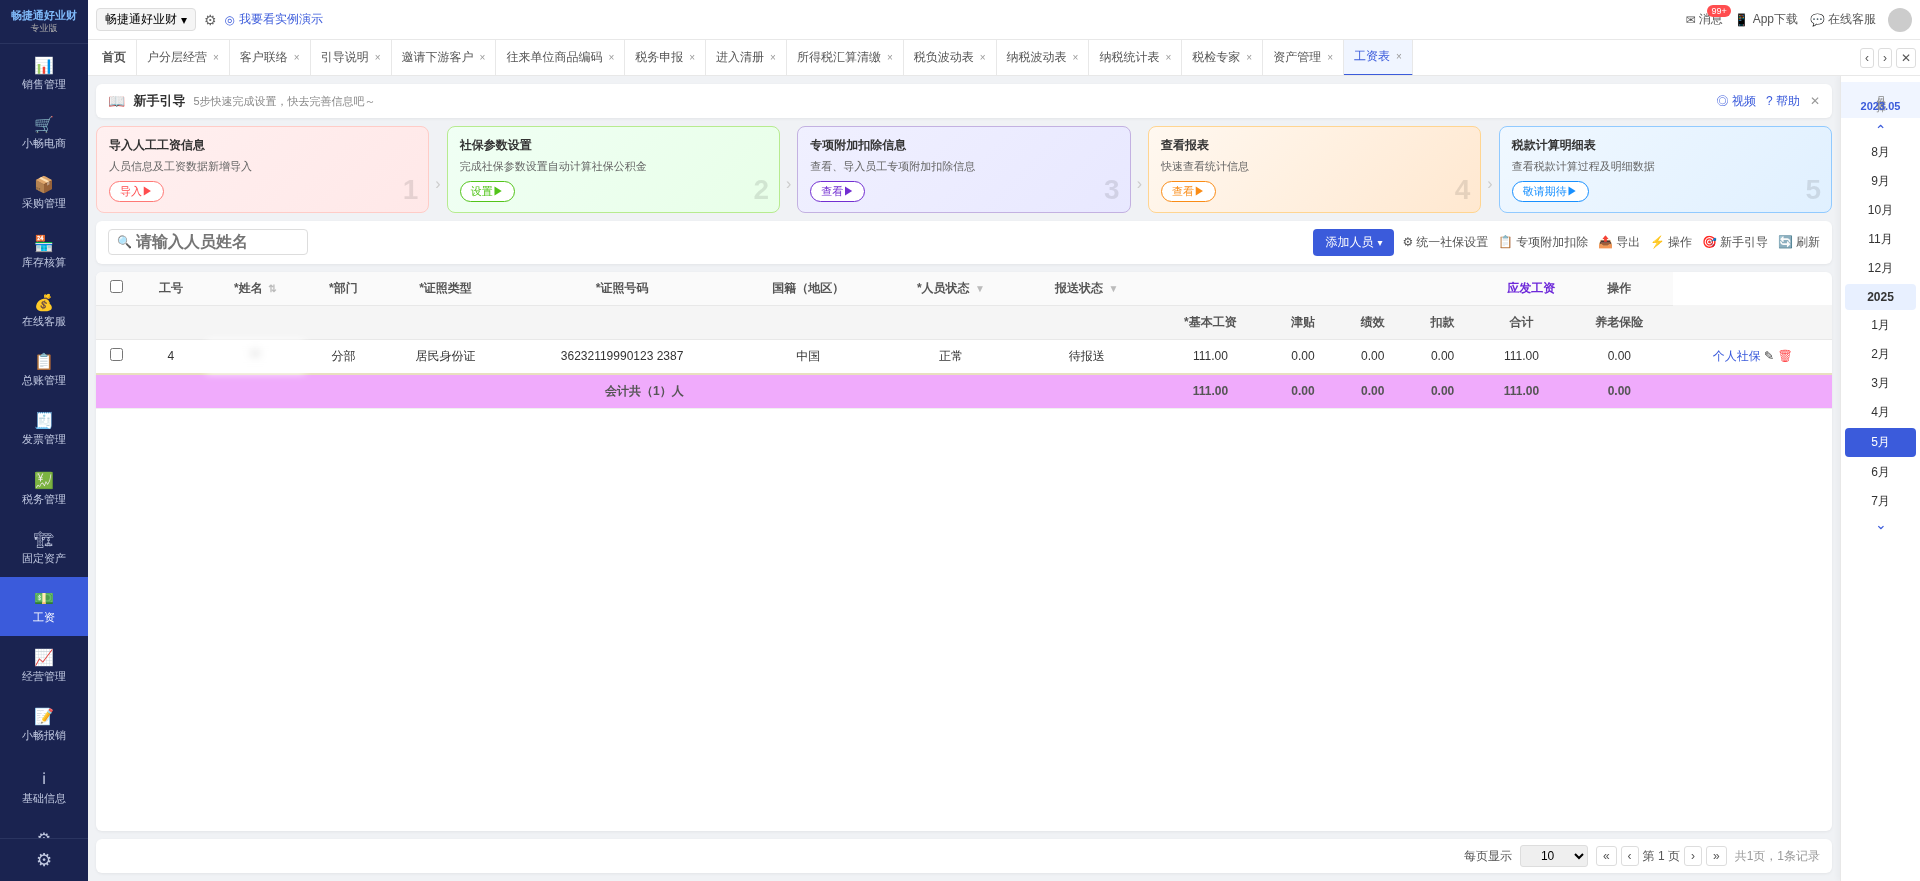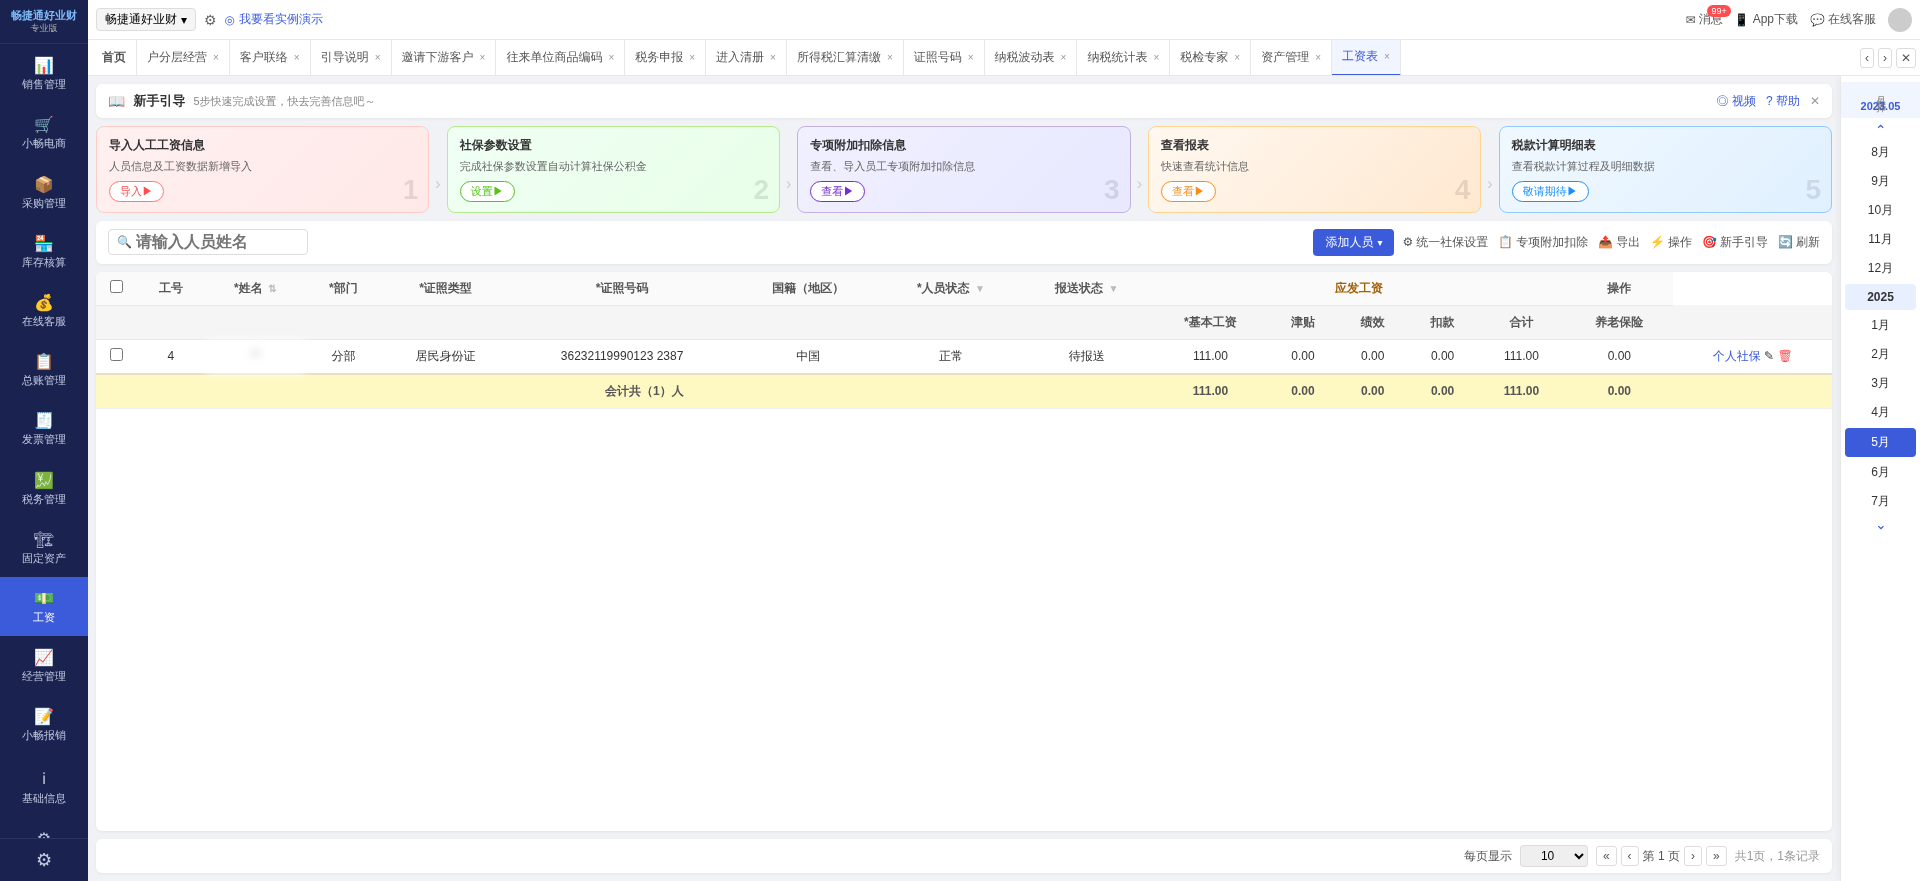--- a/index.html
+++ b/index.html
@@ -81,29 +81,29 @@
     .toolbar-actions { display: flex; align-items: center; gap: 10px; color: #555; font-size: 12px; }
     .toolbar-action { display: flex; align-items: center; gap: 3px; cursor: pointer; white-space: nowrap; }
 
     
     .table-wrap { background: #fff; border-radius: 6px; box-shadow: 0 1px 3px rgba(0,0,0,0.06); overflow: auto; flex: 1; }
     table { width: 100%; border-collapse: collapse; min-width: 1200px; }
     thead tr { background: #fafafa; }
     th { padding: 8px 10px; text-align: center; color: #555; font-weight: 600; border-bottom: 1px solid #e8e8e8; white-space: nowrap; font-size: 12px; }
     td { padding: 8px 10px; text-align: center; color: #333; border-bottom: 1px solid #f0f0f0; font-size: 12px; white-space: nowrap; }
     .th-sub { background: #f5f5f5; }
-    .th-group { background: #fafafa; text-align: center; border-bottom: 1px solid #e8e8e8; font-weight: 600; color: #a16207; font-size: 12px; }
+    .th-group { background: #fafafa; text-align: right; border-bottom: 1px solid #e8e8e8; font-weight: 600; color: #6d28d9; font-size: 12px; }
     .checkbox-cell { width: 40px; }
     input[type="checkbox"] { cursor: pointer; }
     .row-data td { background: #fff; }
     .filter-icon { color: #bbb; font-size: 10px; cursor: pointer; margin-left: 2px; }
     .sort-icon { color: #bbb; font-size: 10px; cursor: pointer; margin-left: 2px; }
 
     
-    .table-footer { background: #fef9c3; border-top: 2px solid #e8e0c0; }
+    .table-footer { background: #f0abfc; border-top: 2px solid #e8e0c0; }
     .table-footer td { font-weight: 600; color: #555; }
 
     
     .pagination-bar { background: #fff; border-radius: 6px; padding: 6px 12px; display: flex; align-items: center; justify-content: flex-end; gap: 8px; box-shadow: 0 1px 3px rgba(0,0,0,0.06); flex-shrink: 0; }
     .page-size-label { color: #555; }
     .page-size-select { border: 1px solid #ddd; border-radius: 3px; padding: 2px 16px; font-size: 12px; }
     .page-nav { display: flex; align-items: center; gap: 4px; }
     .page-btn { border: 1px solid #ddd; background: #fff; border-radius: 3px; padding: 2px 6px; cursor: pointer; color: #555; font-size: 12px; }
     .page-info { color: #555; }
     .page-total { color: #999; }
@@ -250,21 +250,21 @@
       </div>
       <div class="tab-item">
         <span>进入清册</span>
         <span class="tab-close">×</span>
       </div>
       <div class="tab-item">
         <span>所得税汇算清缴</span>
         <span class="tab-close">×</span>
       </div>
       <div class="tab-item">
-        <span>证照号码</span>
+        <span>税负波动表</span>
         <span class="tab-close">×</span>
       </div>
       <div class="tab-item">
         <span>纳税波动表</span>
         <span class="tab-close">×</span>
       </div>
       <div class="tab-item">
         <span>纳税统计表</span>
         <span class="tab-close">×</span>
       </div>

